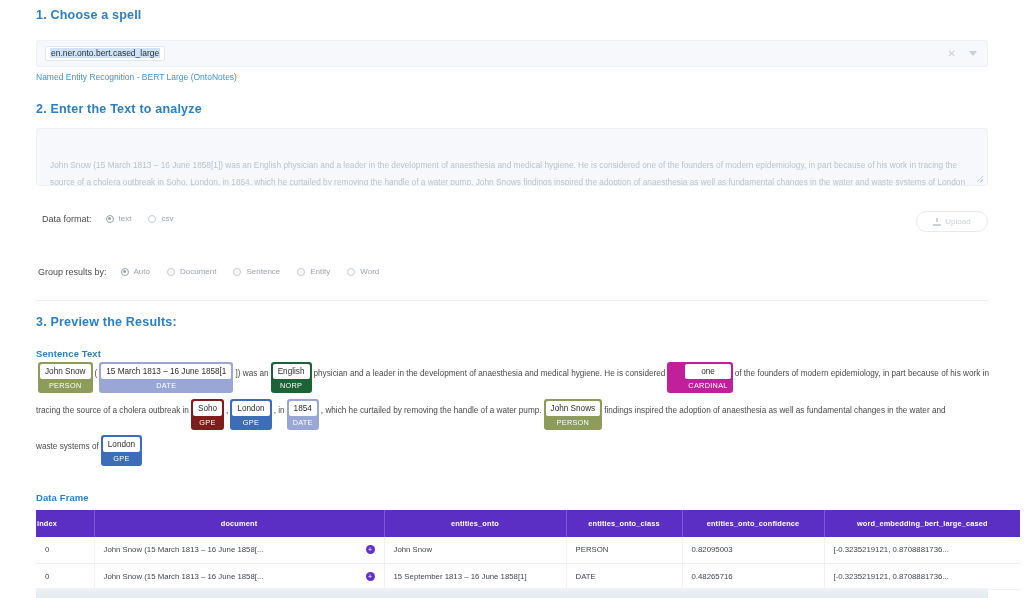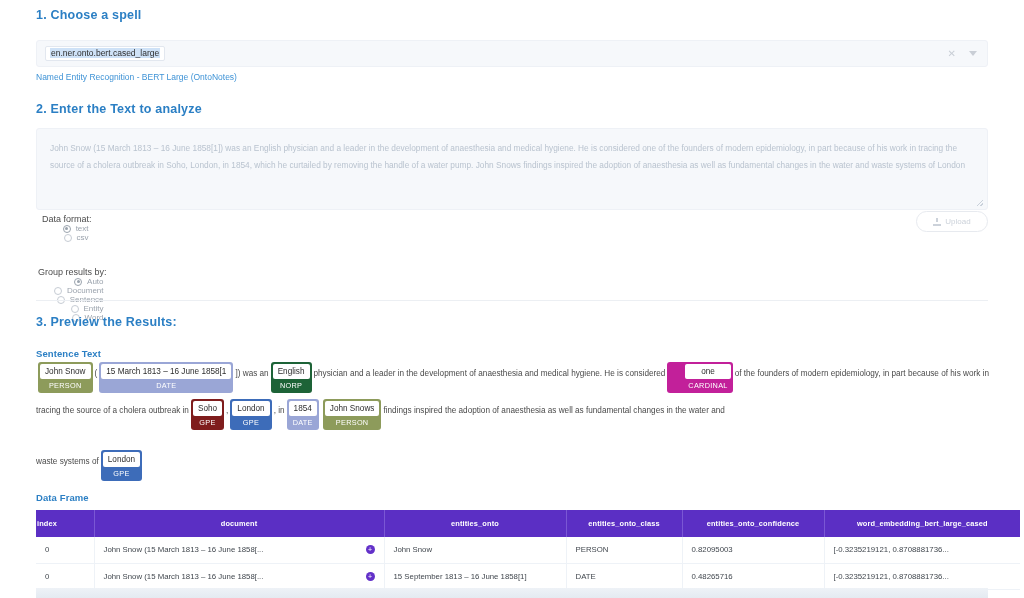--- a/index.html
+++ b/index.html
@@ -63,46 +63,46 @@
     border-right:4.5px solid transparent;
     border-top:5px solid #c9ced6;
   }
   #s1-caption { position:absolute; left:36px; top:72px; font-size:8.5px; color:#3f93d6; }
 
   
   #s2-title { position:absolute; left:36px; top:102px; }
 
   .textarea-box {
     position:absolute; left:36px; top:128px;
-    width:952px; height:82px;
+    width:952px; height:56px;
     background:#f6f8fb;
     border:1px solid #eef1f6;
     border-radius:3px;
-    padding:11px 13px;
+    padding:28px 13px;
     font-size:8.3px;
     line-height:16.5px;
     color:#b9c3cf;
     overflow:hidden;
   }
   .resize-grip {
     position:absolute; right:3px; bottom:2px;
     width:8px; height:8px;
     color:#c4ccd6; font-size:8px; line-height:8px;
   }
   .resize-grip:before{
     content:"";
     position:absolute; right:1px; bottom:1px;
     width:6px;height:6px;
     background:
       linear-gradient(135deg, transparent 0 44%, #c9d1db 44% 56%, transparent 56% 100%),
       linear-gradient(135deg, transparent 0 74%, #c9d1db 74% 86%, transparent 86% 100%);
   }
 
   
-  .opt-row { position:absolute; display:flex; align-items:flex-end;flex-direction:column; }
+  .opt-row { position:absolute; display:flex; align-items:flex-start; }
   #row-format { left:42px; top:214px; }
   #row-group  { left:38px; top:267px; }
   .opt-label { font-size:9px; color:#4c4c4c; margin-right:14px; }
   .opt { display:flex; align-items:center; margin-right:17px; }
   .radio {
     width:8px;height:8px;border-radius:50%;
     border:1px solid #c6ccd4; background:#fff;
     margin-right:5px; position:relative;
   }
   .radio.checked{ border-color:#9aa3ad; }
@@ -138,21 +138,21 @@
   #annotated-label { position:absolute; left:36px; top:348px; }
 
   
   .ann-wrap {
     position:absolute; left:36px; top:362px; width:958px;
     font-size:8.2px; color:#4a4a4a; line-height:1;
   }
   .ann-line { display:flex; align-items:flex-start; flex-wrap:nowrap; white-space:nowrap; }
   .ann-line .plain { padding-top:8px; }
   .ann-line.l1 { margin-bottom:6px; }
-  .ann-line.l2 { margin-bottom:20px; }
+  .ann-line.l2 { margin-bottom:5px; }
 
   .ent {
     display:inline-flex; flex-direction:column; align-items:stretch;
     border-radius:3px; overflow:hidden;
     margin:0 2px; vertical-align:top;
   }
   .ent .txt {
     background:#ffffff;
     text-align:center;
     font-size:8.2px;
@@ -323,20 +323,21 @@
         <span class="plain"> , </span>
         <span class="ent" style="background: rgb(61, 108, 185);">
           <span class="txt">London</span>
           <span class="lbl">GPE</span>
         </span>
         <span class="plain"> , in </span>
         <span class="ent" style="background: rgb(154, 166, 214);">
           <span class="txt">1854</span>
           <span class="lbl">DATE</span>
         </span>
+        <span class="plain"> , which he curtailed by removing the handle of a water pump. </span>
         <span class="ent" style="background: rgb(141, 155, 91);">
           <span class="txt">John Snows</span>
           <span class="lbl">PERSON</span>
         </span>
         <span class="plain"> findings inspired the adoption of anaesthesia as well as fundamental changes in the water and </span>
       </div>
     <div class="ann-line l3" id="ann-line-3">
         <span class="plain"> waste systems of </span>
         <span class="ent" style="background: rgb(61, 108, 185);">
           <span class="txt">London</span>

